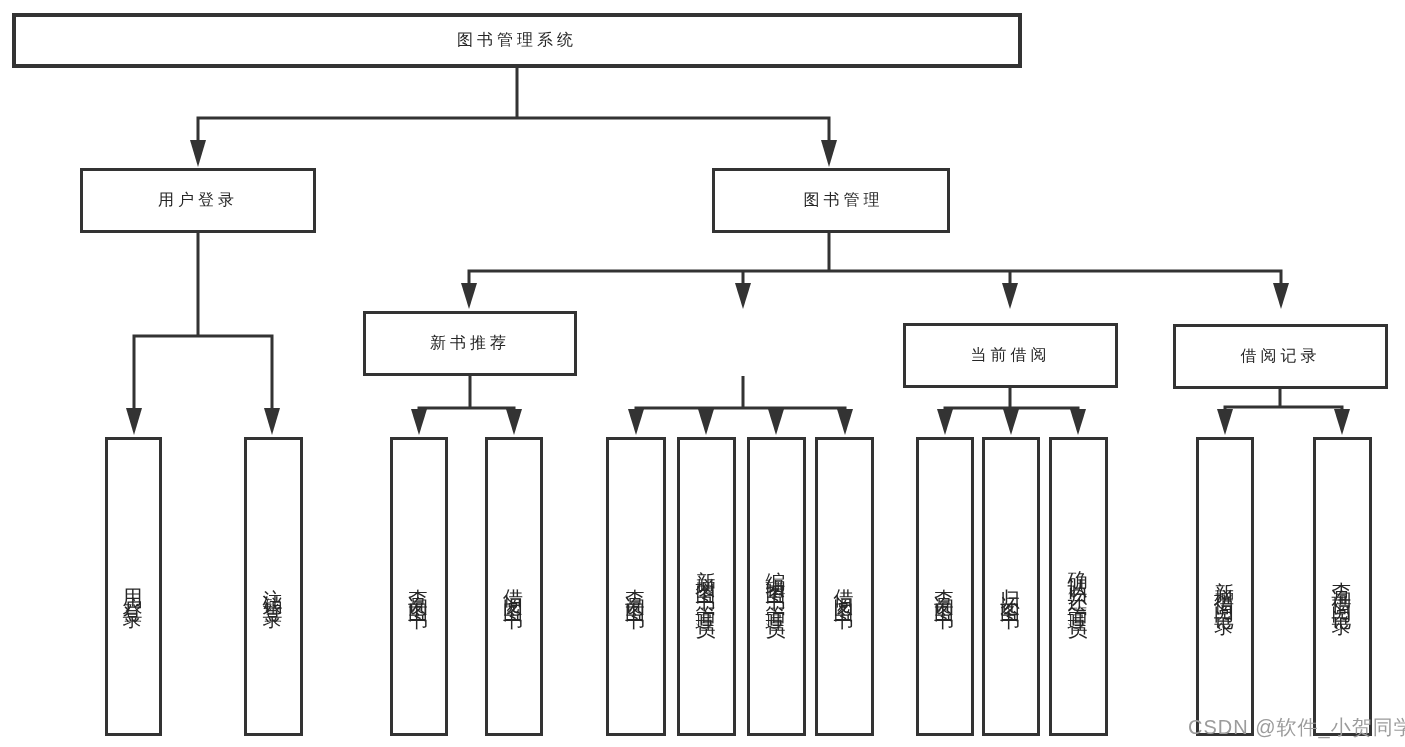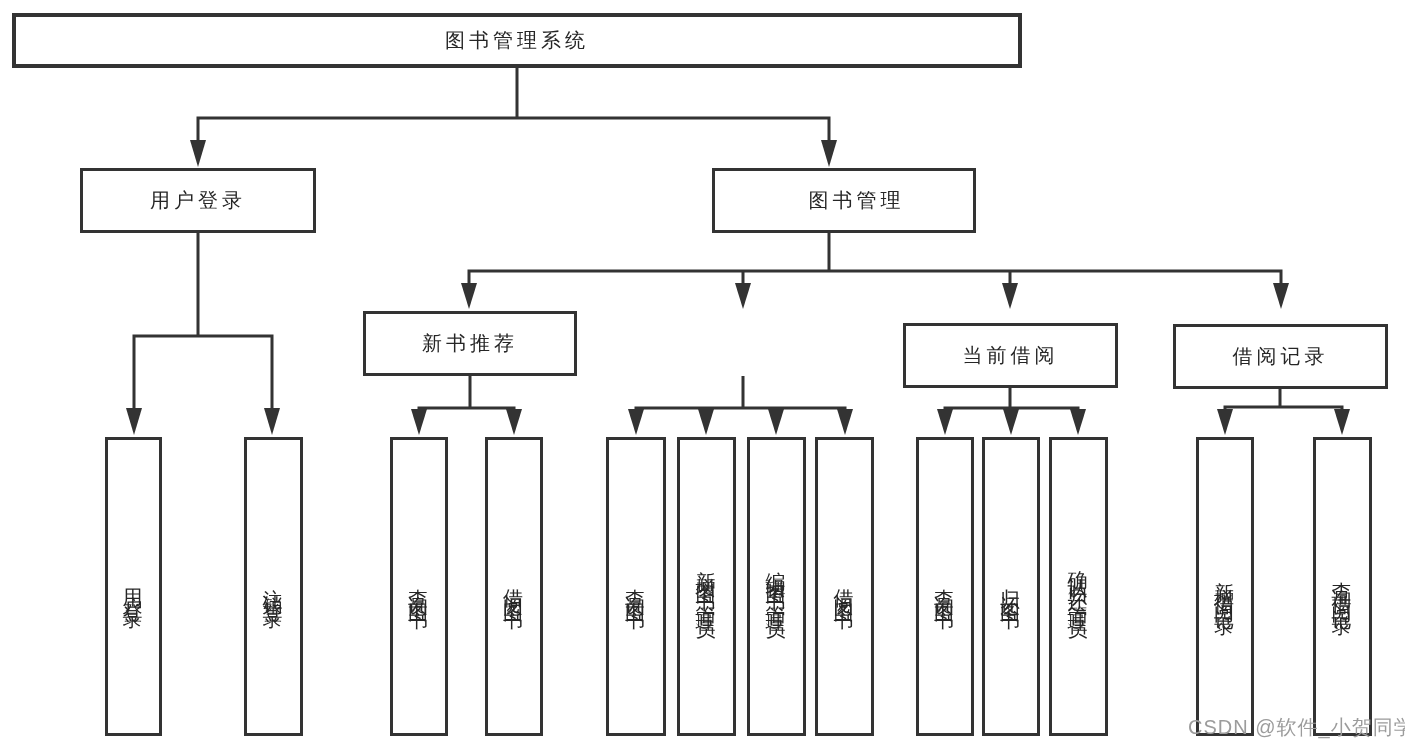--- a/index.html
+++ b/index.html
@@ -27,40 +27,40 @@
   }
   .box {
     position: absolute;
     box-sizing: border-box;
     border: 3px solid var(--line, #333333);
     background: #ffffff;
     display: flex;
     align-items: center;
     justify-content: center;
     color: var(--text, #262626);
-    font-size: 20px;
+    font-size: 16px;
     letter-spacing: 4px;
     white-space: nowrap;
   }
   .box.root {
     border-width: 4px;
     left: 12px; top: 13px; width: 1010px; height: 55px;
   }
   .box.vbox {
     writing-mode: vertical-rl;
     text-orientation: mixed;
     letter-spacing: 7px;
     white-space: normal;
     top: 437px;
     height: 299px;
     font-size: 20px;
   }
   
   .b-user-login     { left: 80px;  top: 168px; width: 236px; height: 65px; }
-  .b-book-mgmt      { left: 712px; top: 168px; width: 264px; height: 65px; padding-left: 25px; }
+  .b-book-mgmt      { left: 712px; top: 168px; width: 238px; height: 65px; padding-left: 25px; }
   
   .b-new-book       { left: 363px; top: 311px; width: 214px; height: 65px; text-align: center; }
   .b-book-borrow    { left: 635px; top: 311px; width: 217px; height: 65px; }
   .b-current-borrow { left: 903px; top: 323px; width: 215px; height: 65px; }
   .b-borrow-record  { left: 1173px; top: 324px; width: 215px; height: 65px; }
   
   .l1  { left: 105px;  width: 57px; }
   .l2  { left: 244px;  width: 59px; }
   .l3  { left: 390px;  width: 58px; }
   .l4  { left: 485px;  width: 58px; }

